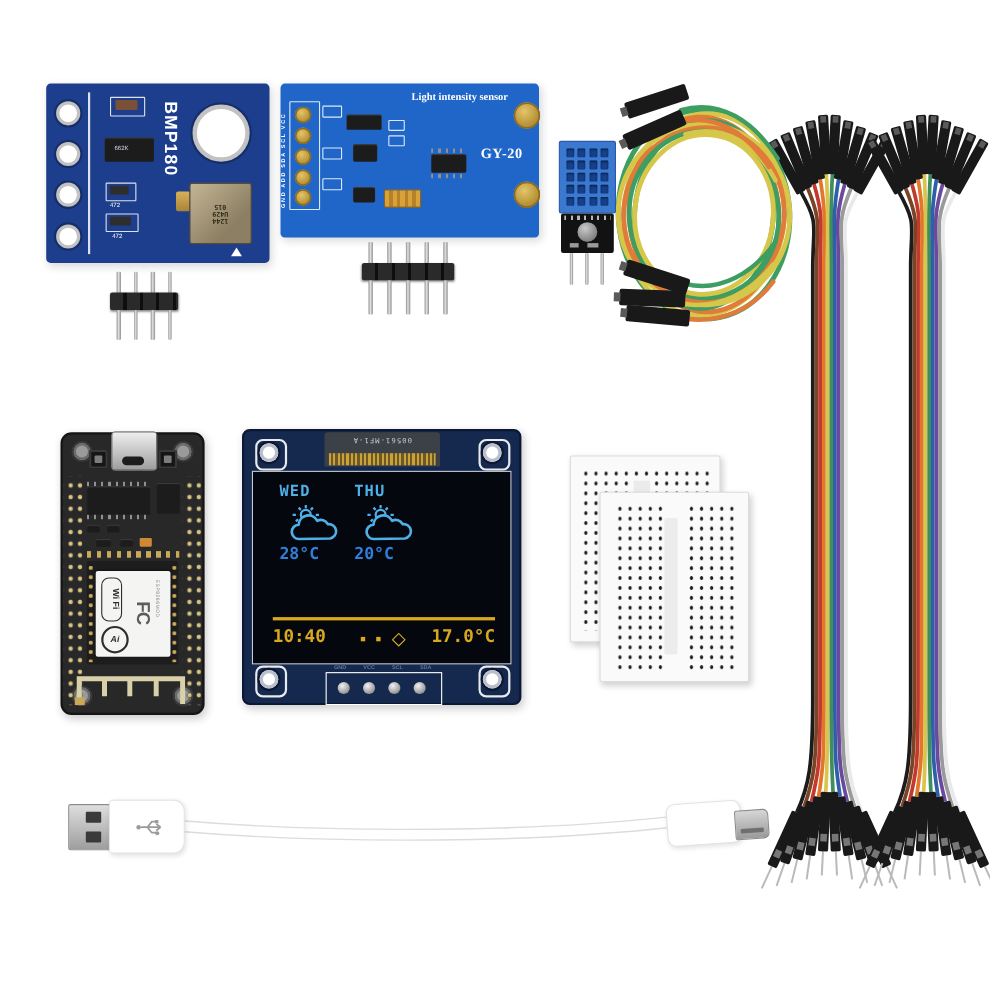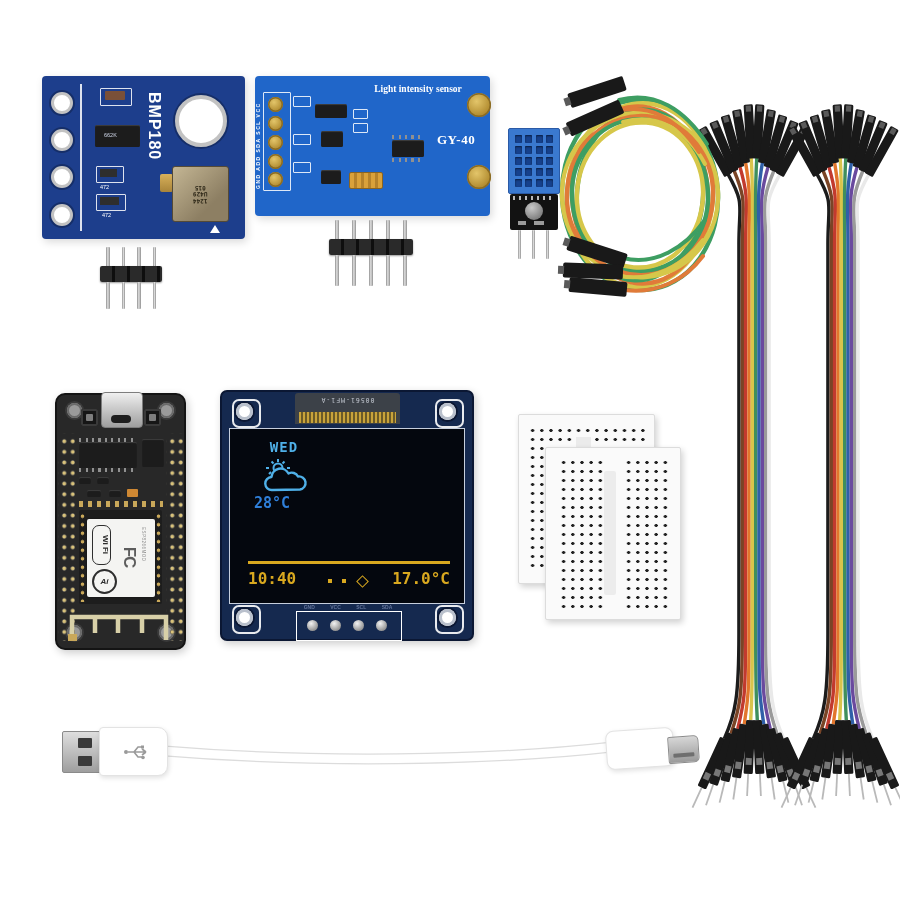--- a/index.html
+++ b/index.html
@@ -35,21 +35,21 @@
   .mcu-label{background:#f4f4f2;border-radius:2px;box-shadow:0 0 2px rgba(0,0,0,.4)}
   .wifi-box{border:1.5px solid #2e2e2e;border-radius:7px;writing-mode:vertical-rl;text-align:center;font-weight:bold;font-size:8px;color:#2e2e2e}
   .ai-circle{border:2px solid #2e2e2e;border-radius:50%;color:#2e2e2e;font-weight:bold;font-style:italic;font-size:8px;display:flex;align-items:center;justify-content:center}
   .fcc{color:#5d5d5d;font-weight:bold;font-size:17px;transform:rotate(90deg);letter-spacing:-1px}
   .esp-txt{writing-mode:vertical-rl;font-size:4.5px;color:#8a8a8a;letter-spacing:.5px}
   
   .oled{background:var(--oled-pcb);border:2px solid #0b1733;border-radius:7px;box-shadow:2px 3px 8px rgba(0,0,0,.2)}
   .oled-corner{border:2px solid rgba(255,255,255,.9);border-radius:7px}
   .oled-hole{border-radius:50%;background:#fff;box-shadow:inset 0 0 0 3px #b9c0cc,0 0 0 2px #0b1733}
   .screen{background:var(--oled-screen);border:1px solid #c7cfdd;font-family:"DejaVu Sans Mono",monospace}
-  .day{color:var(--oled-cyan);font-weight:bold;font-size:14px;letter-spacing:1px;text-align:center}
+  .day{color:var(--oled-cyan);font-weight:bold;font-size:14px;letter-spacing:1px;}
   .dtemp{color:var(--oled-blue);font-weight:bold;font-size:15px;text-align:left}
   .yrow{color:var(--oled-yellow);font-weight:bold;font-size:16px;font-family:"DejaVu Sans Mono",monospace}
   .flex-cable{background:#3c4148;border-radius:3px 3px 0 0}
   .flex-gold{background:repeating-linear-gradient(90deg,#c9a33a 0 2px,#6b5a28 2px 4px)}
   .flex-txt{transform:rotate(180deg);color:#c3c8d1;font-size:6.5px;letter-spacing:1px;font-family:"DejaVu Sans Mono",monospace;text-align:center}
   .oled-pinbox{border:1.5px solid #fff}
   .oled-pin{border-radius:50%;background:radial-gradient(circle at 38% 32%,#f2f2f2,#8f8f8f 75%)}
   .oled-pinlabels{display:flex;justify-content:space-around;color:#64759c;font-size:5px;font-weight:bold}
   
   .bb{background:var(--breadboard);border:1px solid #dcdcdc;box-shadow:2px 3px 6px rgba(0,0,0,.18);border-radius:2px}
@@ -346,21 +346,21 @@
     <div class="abs pin" style="left:54.5px;top:1px;width:3.5px;height:20px"></div>
     <div class="abs hbar" style="left:2px;top:20px;width:62px;height:16px"></div>
     <div class="abs pin" style="left:8px;top:36px;width:3.5px;height:27px"></div>
     <div class="abs pin" style="left:23.5px;top:36px;width:3.5px;height:27px"></div>
     <div class="abs pin" style="left:39px;top:36px;width:3.5px;height:27px"></div>
     <div class="abs pin" style="left:54.5px;top:36px;width:3.5px;height:27px"></div>
   </div>
 
   <div class="abs gy30" style="left:255px;top:76px;width:235px;height:140px">
     <div class="abs gy-title" style="left:108px;top:8px;width:110px;text-align:center">Light intensity sensor</div>
-    <div class="abs gy-name" style="left:182px;top:56px">GY-40</div>
+    <div class="abs gy-name" style="left:182px;top:56px">GY-20</div>
     <div class="abs goldpad" style="left:212px;top:17px;width:24px;height:24px"></div>
     <div class="abs goldpad" style="left:212px;top:89px;width:24px;height:24px"></div>
     <div class="abs silk" style="left:8px;top:16px;width:26px;height:97px"></div>
     <div class="abs goldpad" style="left:13px;top:21px;width:15px;height:15px"></div>
     <div class="abs goldpad" style="left:13px;top:40px;width:15px;height:15px"></div>
     <div class="abs goldpad" style="left:13px;top:59px;width:15px;height:15px"></div>
     <div class="abs goldpad" style="left:13px;top:78px;width:15px;height:15px"></div>
     <div class="abs goldpad" style="left:13px;top:96px;width:15px;height:15px"></div>
     <div class="abs gy-pins" style="left:0px;top:18px;height:95px">GND ADD SDA SCL VCC</div>
     <div class="abs smd" style="left:60px;top:28px;width:32px;height:14px"></div>
@@ -486,20 +486,31 @@
         <svg width="50" height="37" viewBox="0 0 50 37" style="display:block;margin:2px auto 0">
           <g stroke="#4fb0e8" stroke-width="2" fill="none">
             <circle cx="19" cy="11" r="4.5"></circle>
             <path d="M19,2 v3 M10,11 h-3 M28,11 h3 M12.5,4.5 l2,2 M25.5,4.5 l-2,2 M10,17 l2,-2 M28,17 l-2,-2"></path>
           </g>
           <path d="M13,33 a6.5,6.5 0 0 1 -0.5,-13 a9,9 0 0 1 17,-3.5 a7,7 0 0 1 9.5,3 a6.5,6.5 0 0 1 2,13 z" fill="#04070e" stroke="#4fb0e8" stroke-width="2.4" stroke-linejoin="round"></path>
         </svg>
         <div class="dtemp">28°C</div>
       </div>
 
+      <div class="abs" style="left:92px;top:10px;width:60px">
+        <div class="day">THU</div>
+        <svg width="50" height="37" viewBox="0 0 50 37" style="display:block;margin:2px auto 0">
+          <g stroke="#4fb0e8" stroke-width="2" fill="none">
+            <circle cx="19" cy="11" r="4.5"></circle>
+            <path d="M19,2 v3 M10,11 h-3 M28,11 h3 M12.5,4.5 l2,2 M25.5,4.5 l-2,2 M10,17 l2,-2 M28,17 l-2,-2"></path>
+          </g>
+          <path d="M13,33 a6.5,6.5 0 0 1 -0.5,-13 a9,9 0 0 1 17,-3.5 a7,7 0 0 1 9.5,3 a6.5,6.5 0 0 1 2,13 z" fill="#04070e" stroke="#4fb0e8" stroke-width="2.4" stroke-linejoin="round"></path>
+        </svg>
+        <div class="dtemp">20°C</div>
+      </div>
 
       <div class="abs" style="left:18px;top:132px;width:202px;height:2.5px;background:var(--oled-yellow)"></div>
       <div class="abs yrow" style="left:18px;top:140px">10:40</div>
       <div class="abs" style="left:98px;top:148px;width:48px">
         <div class="abs" style="left:0;top:2px;width:4px;height:4px;background:var(--oled-yellow)"></div>
         <div class="abs" style="left:14px;top:2px;width:4px;height:4px;background:var(--oled-yellow)"></div>
         <div class="abs" style="left:30px;top:0;width:7px;height:7px;border:1.5px solid var(--oled-yellow);transform:rotate(45deg)"></div>
       </div>
       <div class="abs yrow" style="right:14px;top:140px">17.0°C</div>
     </div>

